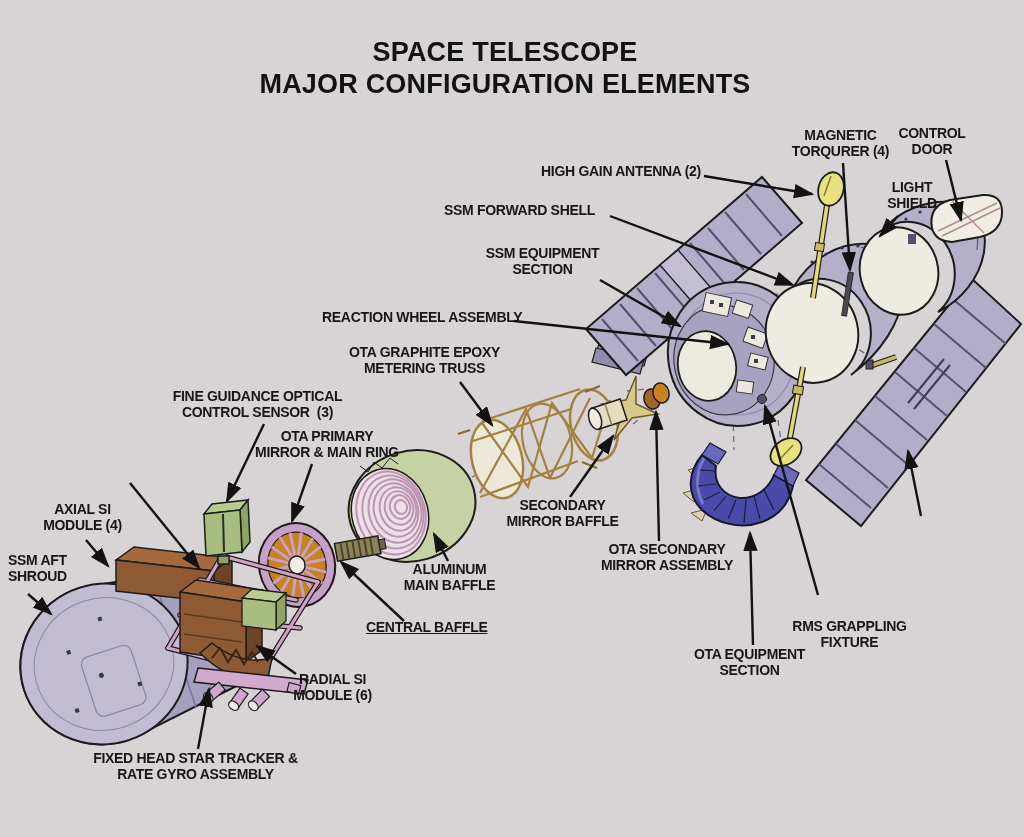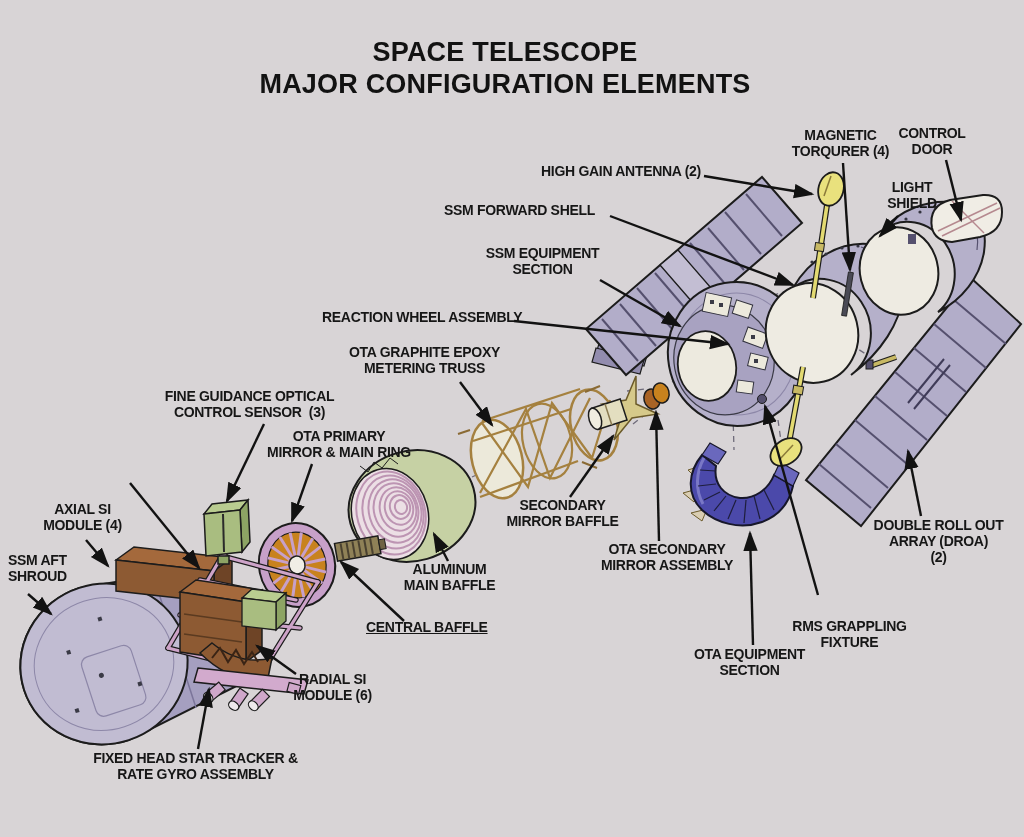--- a/index.html
+++ b/index.html
@@ -391,24 +391,24 @@
 <div class="lbl left" style="left:422px;top:203px;width:195px;text-align:center;">SSM FORWARD SHELL</div>
 
 <div class="lbl" style="left:465px;top:246px;width:155px;text-align:center;">SSM EQUIPMENT
 SECTION</div>
 
 <div class="lbl left" style="left:274px;top:310px;width:245px;margin-left:48px;">REACTION WHEEL ASSEMBLY</div>
 
 <div class="lbl" style="left:332px;top:345px;width:185px;">OTA GRAPHITE EPOXY
 METERING TRUSS</div>
 
-<div class="lbl" style="left:117px;top:389px;width:265px;">FINE GUIDANCE OPTICAL
+<div class="lbl" style="left:125px;top:389px;width:265px;">FINE GUIDANCE OPTICAL
 CONTROL SENSOR&nbsp;&nbsp;(3)</div>
 
-<div class="lbl" style="left:244px;top:429px;width:190px;">OTA PRIMARY
+<div class="lbl" style="left:232px;top:429px;width:190px;">OTA PRIMARY
 MIRROR &amp; MAIN RING</div>
 
 
 <div class="lbl" style="left:20px;top:502px;width:125px;">AXIAL SI
 MODULE (4)</div>
 
 <div class="lbl left" style="left:8px;top:553px;width:115px;">SSM AFT
 SHROUD</div>
 
 <div class="lbl" style="left:480px;top:498px;width:165px;">SECONDARY
@@ -418,23 +418,20 @@
 MIRROR ASSEMBLY</div>
 
 <div class="lbl" style="left:382px;top:562px;width:135px;">ALUMINUM
 MAIN BAFFLE</div>
 
 <div class="lbl left" style="left:366px;top:620px;width:150px;text-decoration:underline;">CENTRAL BAFFLE</div>
 
 <div class="lbl" style="left:270px;top:672px;width:125px;">RADIAL SI
 MODULE (6)</div>
 
-<div class="lbl" style="left:856px;top:518px;width:165px;">DOUBLE ROLL OUT
-ARRAY (DROA)
-(2)</div>
 
 <div class="lbl" style="left:772px;top:596px;width:155px;margin-top:23px;">RMS GRAPPLING
 FIXTURE</div>
 
 <div class="lbl" style="left:672px;top:647px;width:155px;">OTA EQUIPMENT
 SECTION</div>
 
 <div class="lbl" style="left:58px;top:751px;width:275px;">FIXED HEAD STAR TRACKER &amp;
 RATE GYRO ASSEMBLY</div>
 

